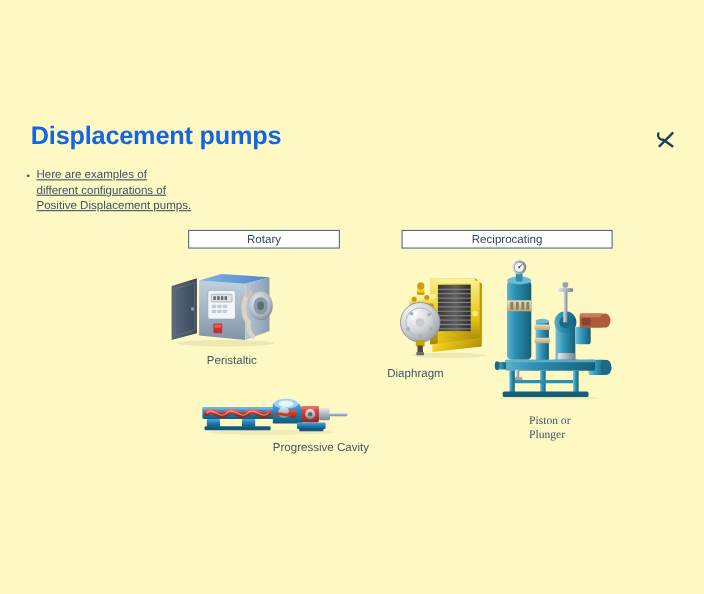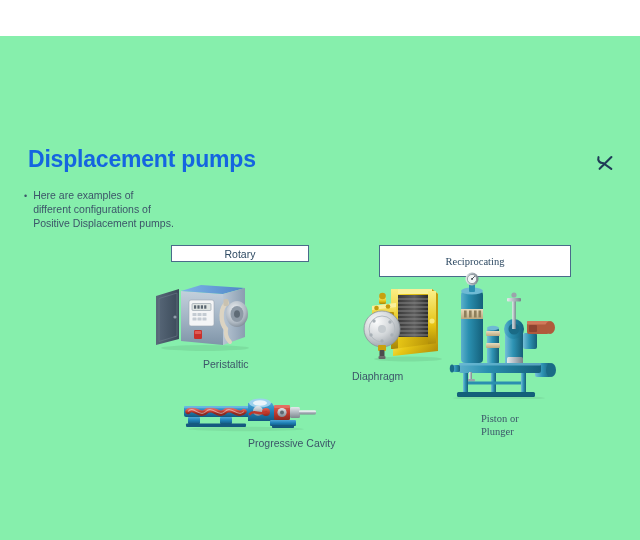--- a/index.html
+++ b/index.html
@@ -12,22 +12,21 @@
     height: 540px;
     position: relative;
     overflow: hidden;
     font-family: "Liberation Sans", sans-serif;
     -webkit-font-smoothing: antialiased;
   }
 
   .slide {
     position: absolute;
     inset: 0;
-    background: #86efac;
-    margin-top: 36px;
+    background: #fef9c3;
   }
 
   
   .slide-title {
     position: absolute;
     left: 28px;
     top: 110px;
     font-size: 23px;
     font-weight: bold;
     letter-spacing: -0.2px;
@@ -57,20 +56,21 @@
     color: #3C5569;
     font-size: 9px;
     line-height: 14px;
     flex: 0 0 auto;
     padding-top: 1px;
   }
   .bullet-text {
     color: #3C5569;
     font-size: 10.5px;
     line-height: 14px;
+    text-decoration: underline;
   }
 
   
   .cat-box {
     position: absolute;
     border: 1px solid #4A6B8A;
     background: #ffffff;
     color: #2E4A63;
     font-size: 10.5px;
     display: flex;
@@ -78,35 +78,34 @@
     justify-content: center;
     box-sizing: border-box;
   }
   #cat-rotary {
     left: 171px;
     top: 209px;
     width: 138px;
     height: 17px;
   }
   #cat-reciprocating {
-    left: 379px;
+    left: 365px;
     top: 209px;
     width: 192px;
-    height: 32px;
-    font-family: Liberation Serif, serif;
+    height: 17px;
   }
 
   
   .caption {
     position: absolute;
     color: #3C5569;
     font-size: 10.5px;
     line-height: 13px;
   }
-  #cap-peristaltic { left: 203px; top: 322px; text-align: right; }
+  #cap-peristaltic { left: 188px; top: 322px; text-align: right; }
   #cap-progressive { left: 208px; top: 401px; padding-left: 40px; }
   #cap-diaphragm   { left: 352px; top: 334px; }
   #cap-piston      { left: 481px; top: 376px; width: 70px; font-family: Liberation Serif, serif; }
 
   
   .figure { position: absolute; }
   #fig-peristaltic { left: 153px; top: 245px; width: 110px; height: 73px; }
   #fig-progressive { left: 180px; top: 358px; width: 140px; height: 40px; }
   #fig-diaphragm   { left: 358px; top: 245px; width: 92px; height: 83px; }
   #fig-piston      { left: 447px; top: 235px; width: 110px; height: 128px; }

